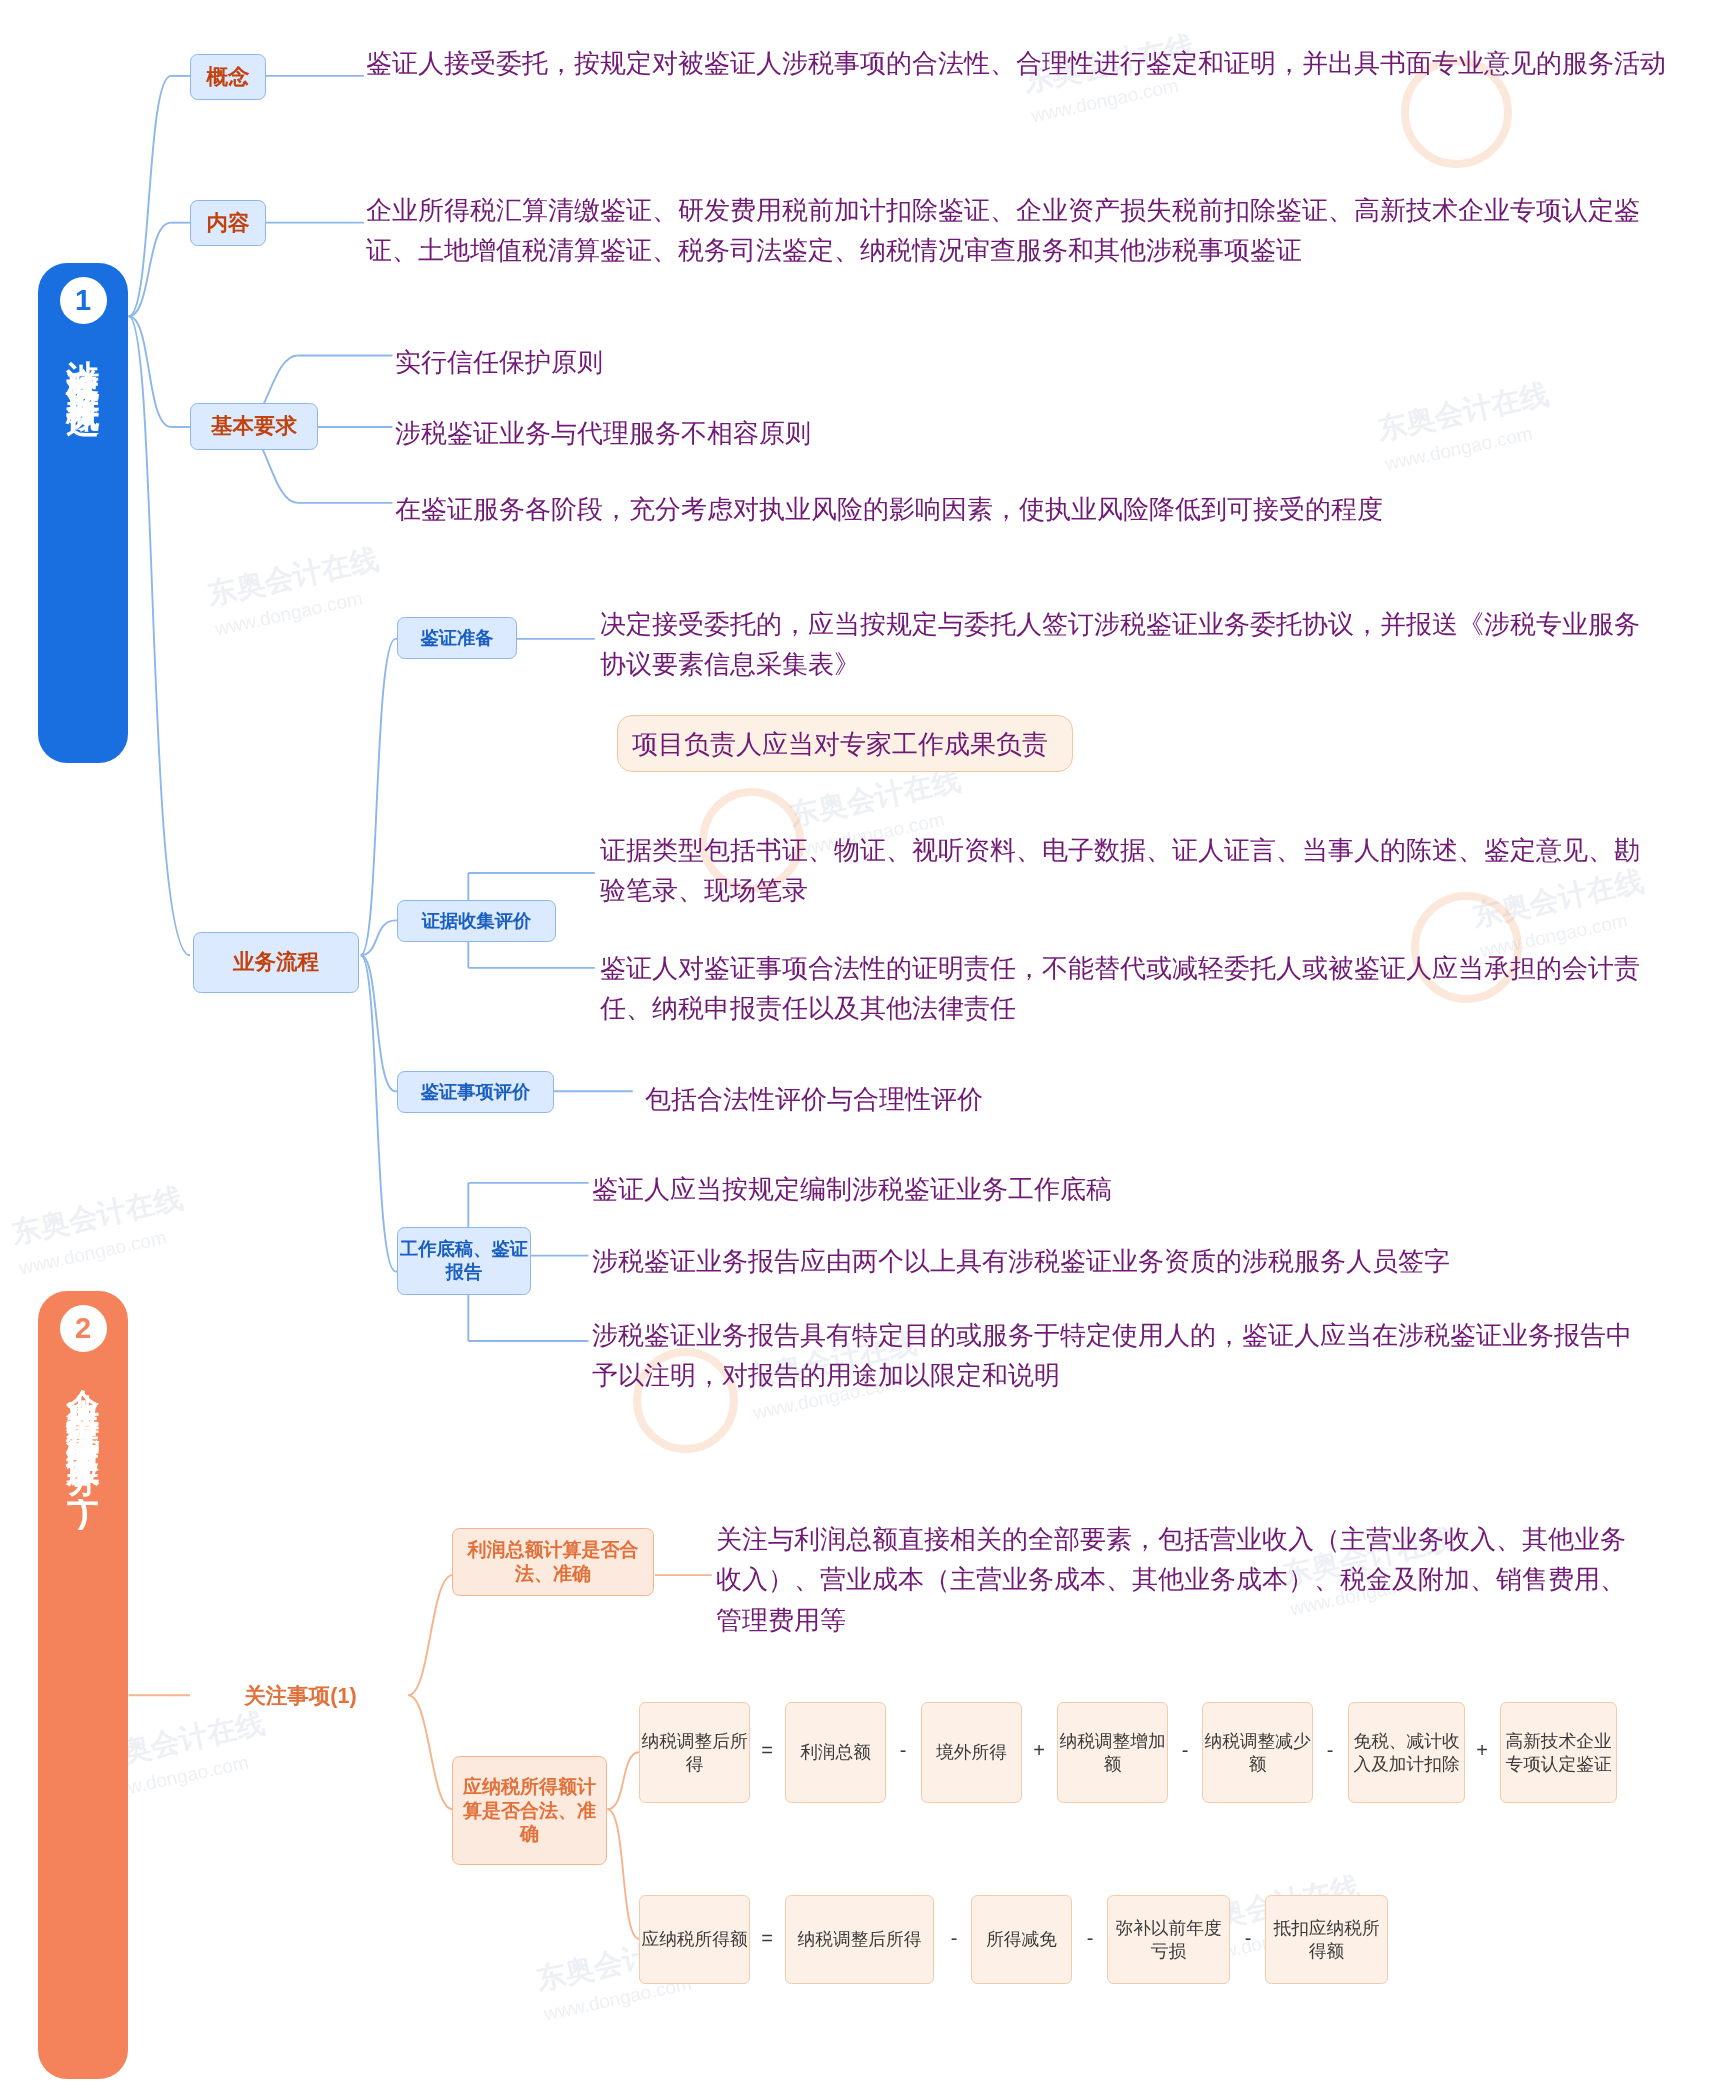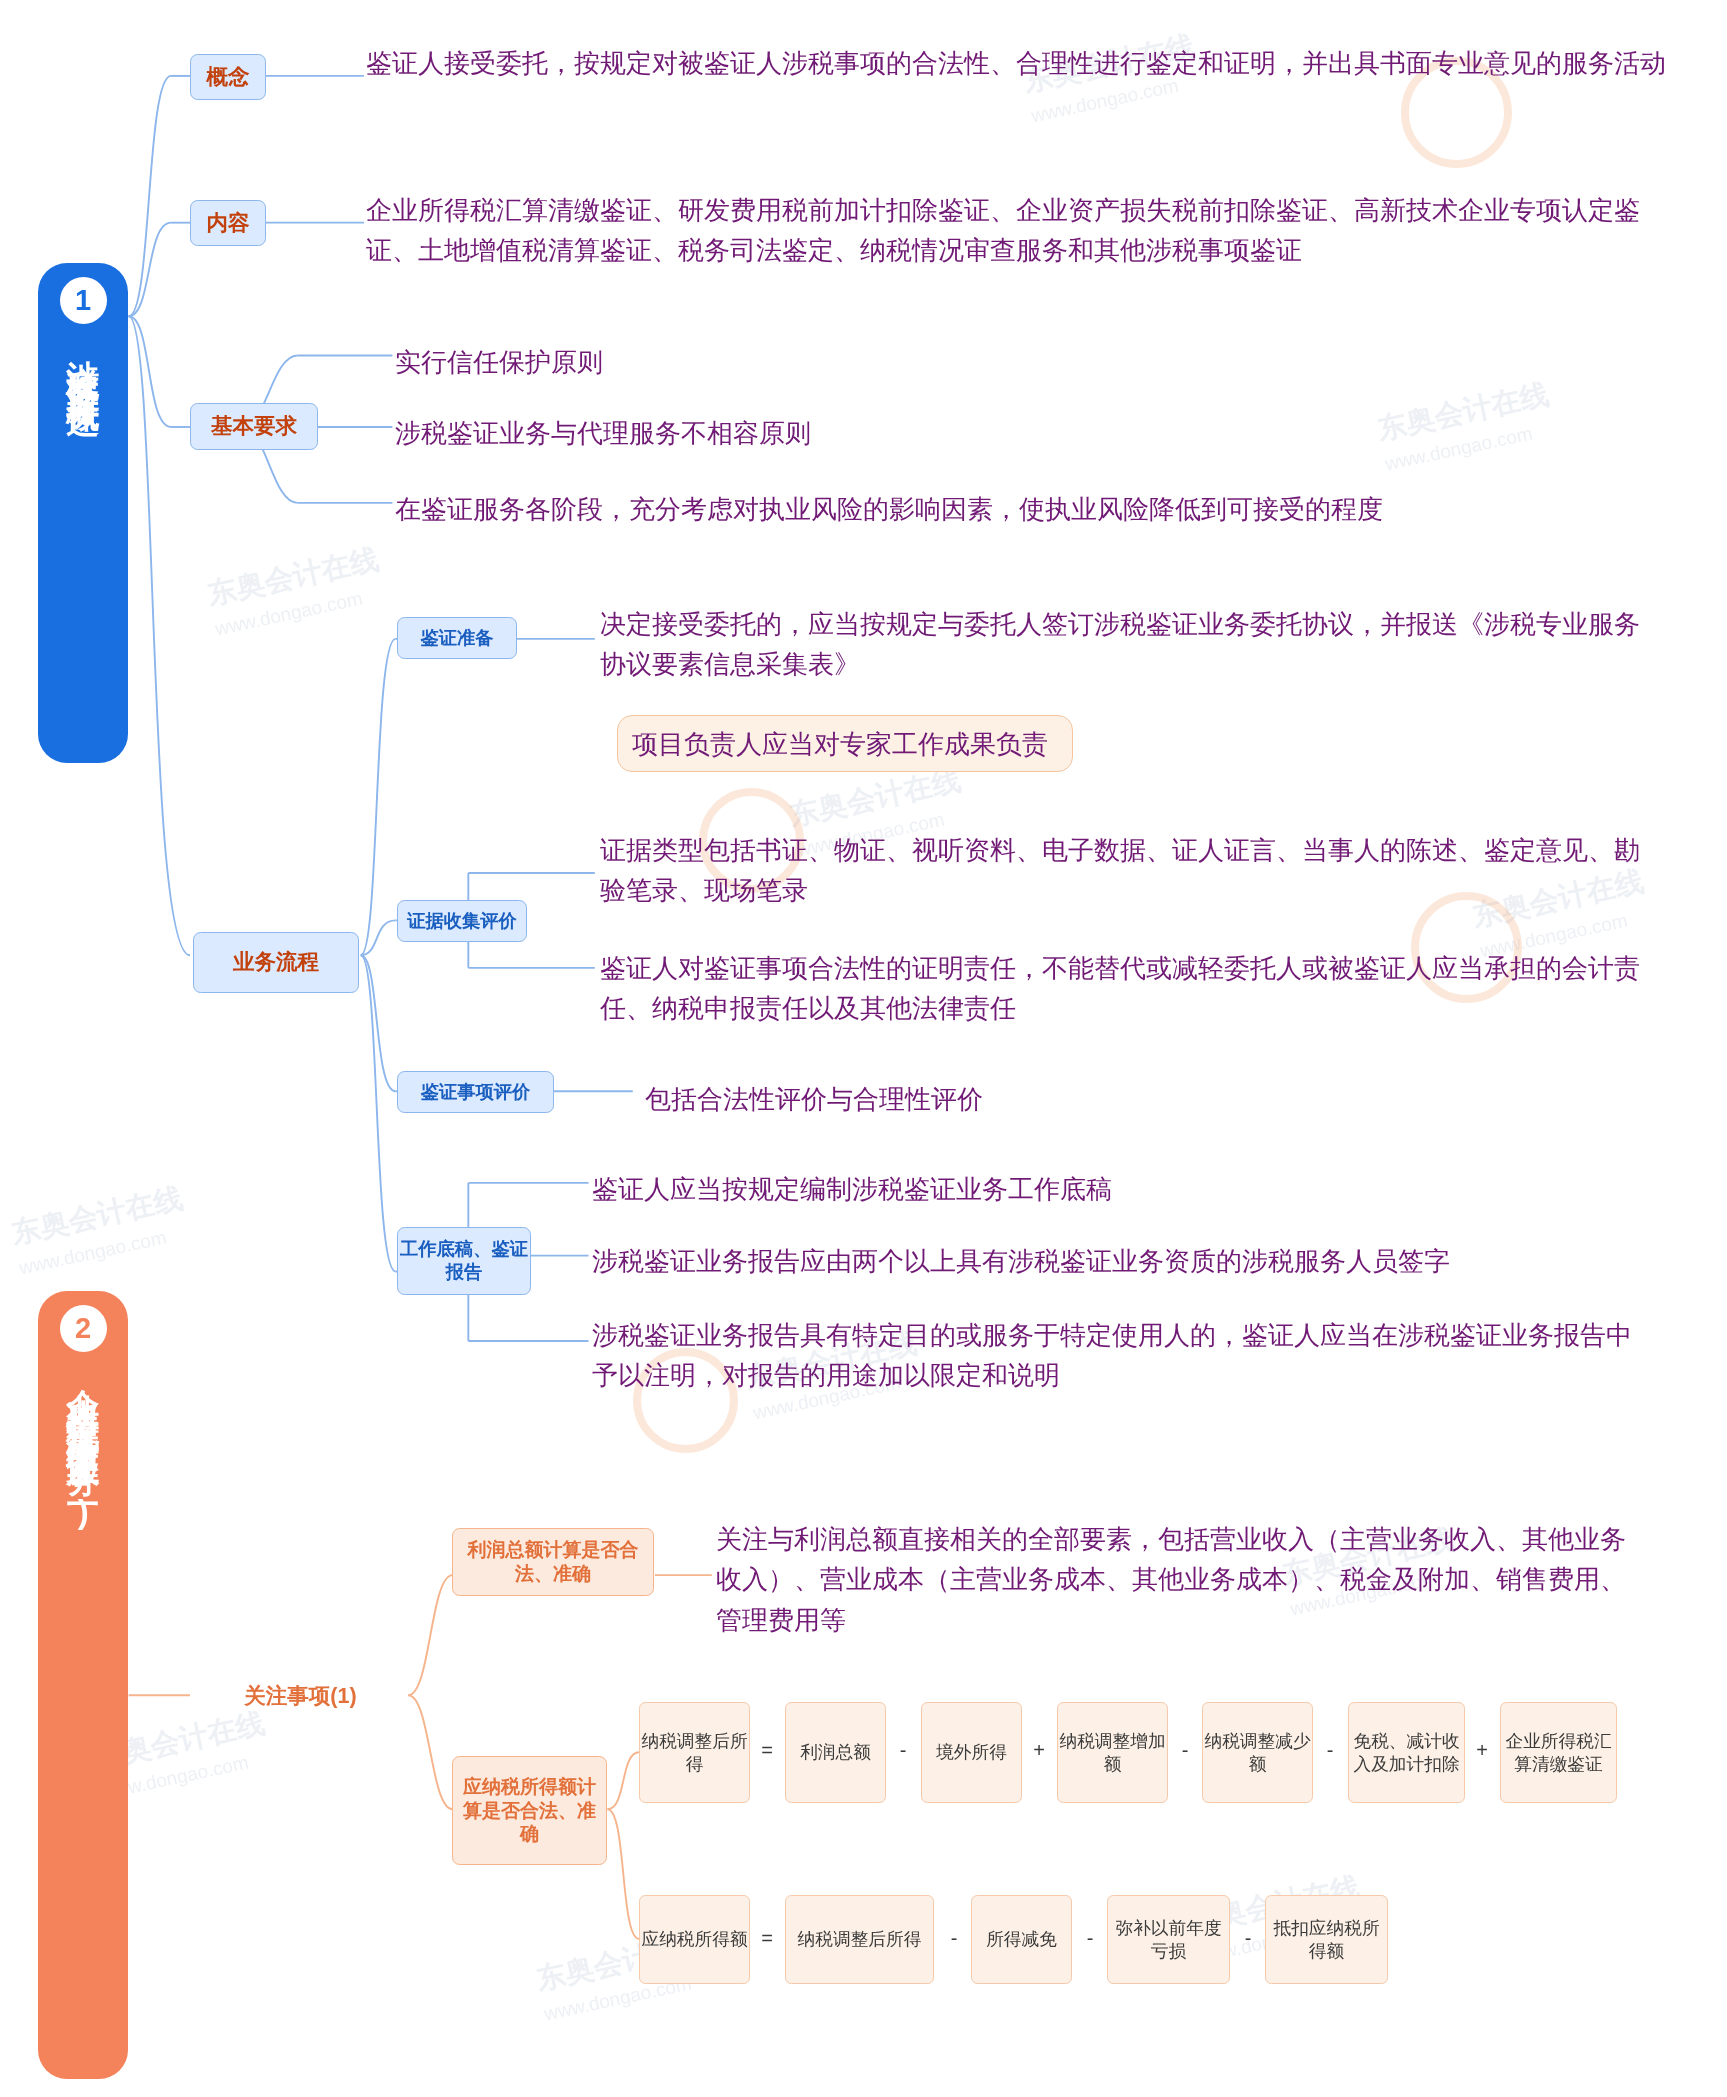--- a/index.html
+++ b/index.html
@@ -268,21 +268,21 @@
   <div class="lbl lbl-blue" style="left:193px; top:932px; width:166px; height:61px;">
     <span>业务流程</span>
   </div>
 
   <div class="lbl lbl-blue-sm" style="left:397px; top:617px; width:120px; height:42px;">
     <span>鉴证准备</span>
   </div>
   <div class="txt" style="left:600px; top:604px; width:1050px;">决定接受委托的，应当按规定与委托人签订涉税鉴证业务委托协议，并报送《涉税专业服务协议要素信息采集表》</div>
   <div class="txt txt-boxed" style="left:617px; top:715px; width:456px;">项目负责人应当对专家工作成果负责</div>
 
-  <div class="lbl lbl-blue-sm" style="left:397px; top:900px; width:130px; height:42px;">
+  <div class="lbl lbl-blue-sm" style="left:397px; top:900px; width:159px; height:42px;">
     <span>证据收集评价</span>
   </div>
   <div class="txt" style="left:600px; top:830px; width:1050px;">证据类型包括书证、物证、视听资料、电子数据、证人证言、当事人的陈述、鉴定意见、勘验笔录、现场笔录</div>
   <div class="txt" style="left:600px; top:948px; width:1050px;">鉴证人对鉴证事项合法性的证明责任，不能替代或减轻委托人或被鉴证人应当承担的会计责任、纳税申报责任以及其他法律责任</div>
 
   <div class="lbl lbl-blue-sm" style="left:397px; top:1071px; width:157px; height:42px;">
     <span>鉴证事项评价</span>
   </div>
   <div class="txt" style="left:645px; top:1079px; width:949px;">包括合法性评价与合理性评价</div>
 
@@ -316,21 +316,21 @@
   <div class="op" style="left:1025px; top:1739px; width:28px;">+</div>
   <div class="cell" style="left:1057px; top:1702px; width:111px; height:101px;">纳税调整增加额</div>
 
   <div class="op" style="left:1171px; top:1739px; width:28px;">-</div>
   <div class="cell" style="left:1202px; top:1702px; width:111px; height:101px;">纳税调整减少额</div>
 
   <div class="op" style="left:1316px; top:1739px; width:28px;">-</div>
   <div class="cell" style="left:1348px; top:1702px; width:117px; height:101px;">免税、减计收入及加计扣除</div>
 
   <div class="op" style="left:1468px; top:1739px; width:28px;">+</div>
-  <div class="cell" style="left:1500px; top:1702px; width:117px; height:101px;">企业所得税汇算清缴鉴证</div>
+  <div class="cell" style="left:1500px; top:1702px; width:117px; height:101px;">高新技术企业专项认定鉴证</div>
 
   <div class="cell" style="left:639px; top:1895px; width:111px; height:89px;">应纳税所得额</div>
   <div class="op" style="left:753px; top:1927px; width:28px;">=</div>
   <div class="cell" style="left:785px; top:1895px; width:149px; height:89px;">纳税调整后所得</div>
 
   <div class="op" style="left:940px; top:1927px; width:28px;">-</div>
   <div class="cell" style="left:971px; top:1895px; width:101px; height:89px;">所得减免</div>
 
   <div class="op" style="left:1076px; top:1927px; width:28px;">-</div>
   <div class="cell" style="left:1107px; top:1895px; width:123px; height:89px;">弥补以前年度亏损</div>

